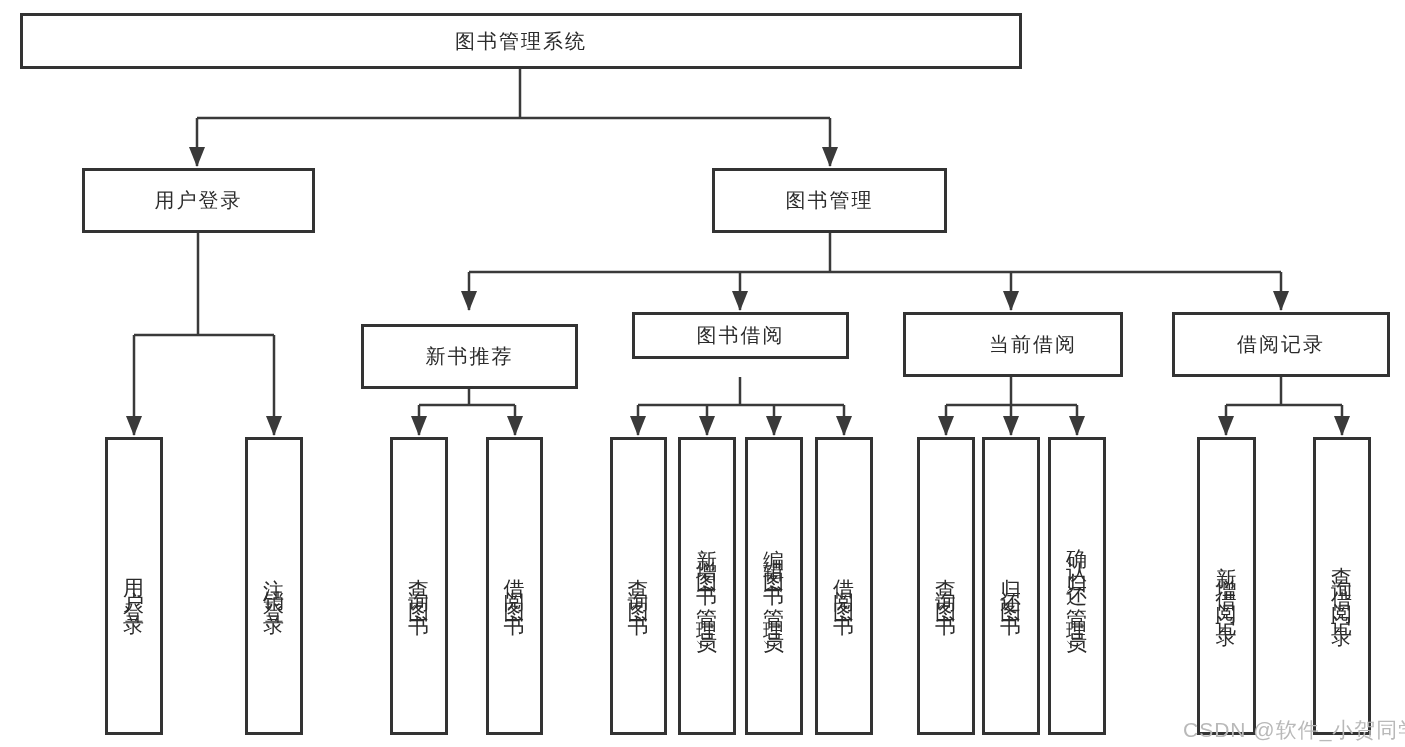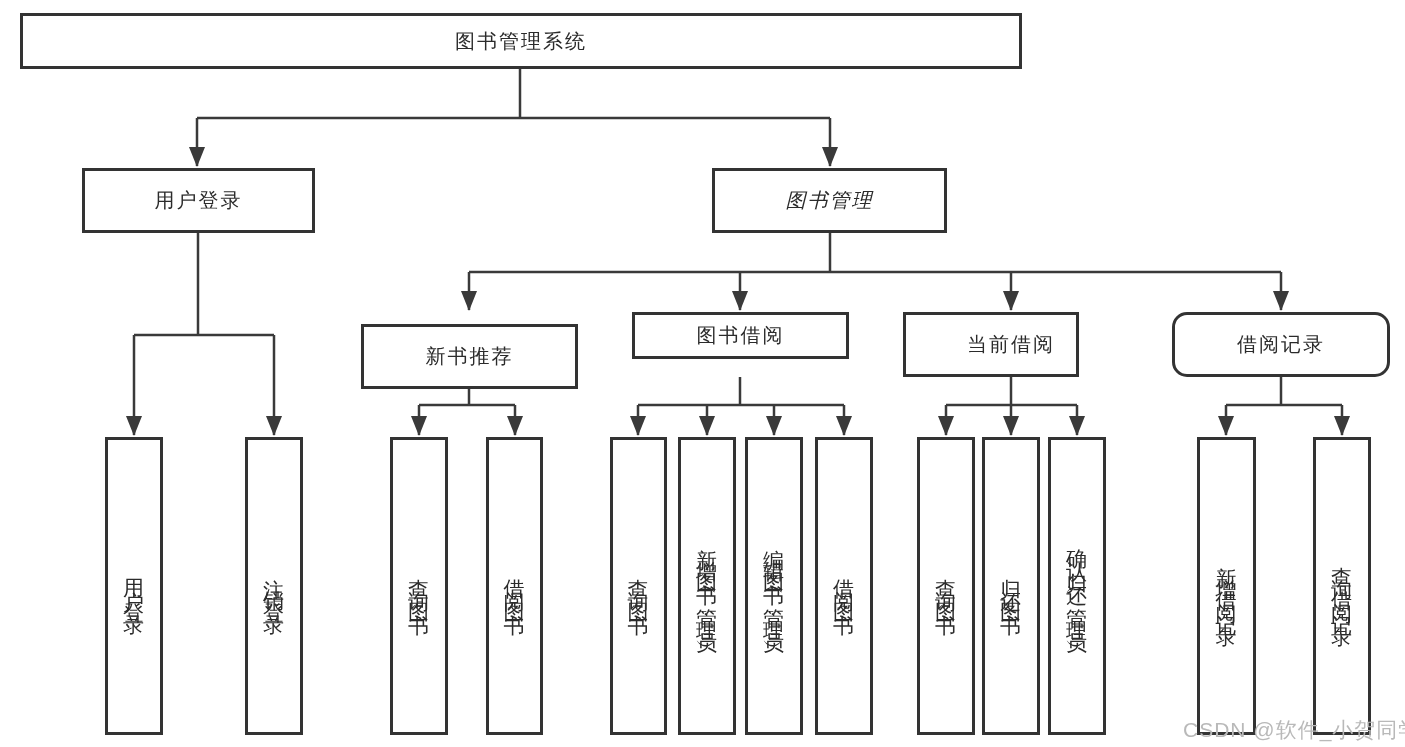--- a/index.html
+++ b/index.html
@@ -44,26 +44,26 @@
     writing-mode: vertical-rl;
     text-orientation: mixed;
     letter-spacing: 12px;
     line-height: 1;
     white-space: nowrap;
   }
   
   #n-root   { left: 20px;  top: 13px;  width: 1002px; height: 56px; }
   
   #n-login  { left: 82px;  top: 168px; width: 233px;  height: 65px; }
-  #n-mgmt   { left: 712px; top: 168px; width: 235px;  height: 65px; font-style: italic; }
+  #n-mgmt   { left: 712px; top: 168px; width: 235px;  height: 65px; }
   
   #n-l3-0   { left: 361px;  top: 324px; width: 217px; height: 65px; }
   #n-l3-1   { left: 632px;  top: 312px; width: 217px; height: 47px; }
-  #n-l3-2   { left: 903px;  top: 312px; width: 176px; height: 65px; padding-left: 40px; }
-  #n-l3-3   { left: 1172px; top: 312px; width: 218px; height: 65px; border-radius: 15px; }
+  #n-l3-2   { left: 903px;  top: 312px; width: 220px; height: 65px; padding-left: 40px; }
+  #n-l3-3   { left: 1172px; top: 312px; width: 218px; height: 65px; }
   
   .leaf { top: 437px; height: 298px; }
   #n-ul-0 { left: 105px;  width: 58px; }
   #n-ul-1 { left: 245px;  width: 58px; }
   #n-nb-0 { left: 390px;  width: 58px; }
   #n-nb-1 { left: 486px;  width: 57px; }
   #n-bb-0 { left: 610px;  width: 57px; }
   #n-bb-1 { left: 678px;  width: 58px; }
   #n-bb-2 { left: 745px;  width: 58px; }
   #n-bb-3 { left: 815px;  width: 58px; }

